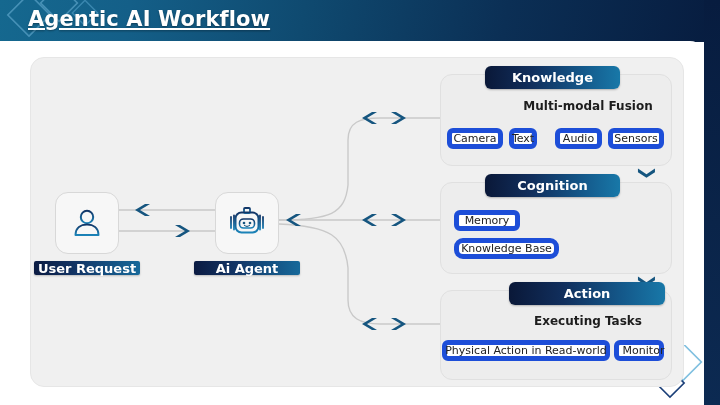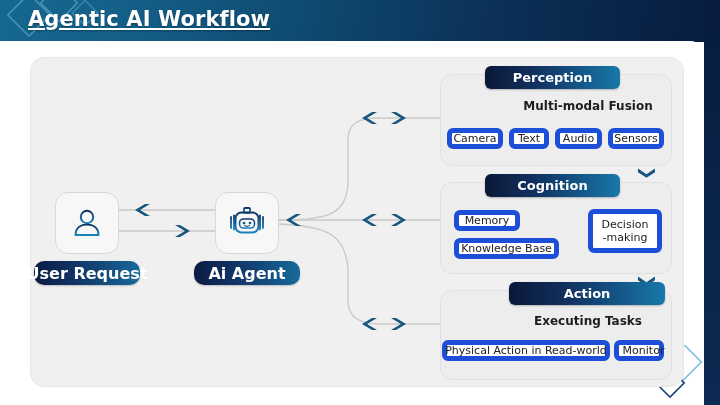--- a/index.html
+++ b/index.html
@@ -95,25 +95,25 @@
     box-sizing: border-box;
     display: flex;
     align-items: center;
     justify-content: center;
   }
   #user-box  { left: 55px;  top: 192px; width: 64px; height: 62px; }
   #agent-box { left: 215px; top: 192px; width: 64px; height: 62px; }
 
   .pill-label {
     position: absolute;
-    height: 24px;
-    border-radius: 10px;
+    height: 14px;
+    border-radius: 2px;
     background: linear-gradient(90deg, #0b1b42 0%, #123566 40%, #17699a 100%);
     color: #ffffff;
-    font-size: 16px;
+    font-size: 13px;
     font-weight: bold;
     display: flex;
     align-items: center;
     justify-content: center;
     box-shadow: 0 1px 2px rgba(0,0,0,.22);
     white-space: nowrap;
   }
   #user-label  { left: 34px;  top: 261px; width: 106px; }
   #agent-label { left: 194px; top: 261px; width: 106px; }
 
@@ -175,27 +175,27 @@
     height: 21px;
   }
   .chip.multiline {
     flex-direction: column;
     line-height: 13px;
     font-size: 11px;
   }
 
   
   #chip-camera  { left: 447px; top: 128px; width: 56px; }
-  #chip-text    { left: 509px; top: 128px; width: 40px; }
+  #chip-text    { left: 509px; top: 128px; width: 28px; }
   #chip-audio   { left: 555px; top: 128px; width: 47px; }
   #chip-sensors { left: 608px; top: 128px; width: 56px; }
 
   
   #chip-memory    { left: 454px; top: 210px; width: 66px; }
-  #chip-knowledge { left: 454px; top: 238px; width: 105px; }
+  #chip-knowledge { left: 454px; top: 238px; width: 105px; border-radius: 9px; }
   #chip-decision  { left: 588px; top: 209px; width: 74px; height: 44px; }
 
   
   #chip-physical { left: 442px; top: 340px; width: 168px; }
   #chip-monitor  { left: 614px; top: 340px; width: 50px; padding-left: 9px; }
 
   .chev-down {
     position: absolute;
     width: 16px; height: 14px;
     color: #15557f;
@@ -295,37 +295,33 @@
       <circle cx="17" cy="17" r="1.3" fill="#15557f"></circle>
       <circle cx="23" cy="17" r="1.3" fill="#15557f"></circle>
       <path d="M17.5,19.4 q2.5,2 5,0" fill="none" stroke="#15557f" stroke-width="1.2" stroke-linecap="round"></path>
       <path d="M4,11 L4,22 M7,9.5 L7,23.5" stroke="url(#gBot)" stroke-width="1.8" stroke-linecap="round"></path>
       <path d="M33,9.5 L33,23.5 M36,11 L36,22" stroke="url(#gBot)" stroke-width="1.8" stroke-linecap="round"></path>
     </svg>
   </div>
   <div class="pill-label" id="agent-label">Ai Agent</div>
 
   <div class="panel" id="panel-perception"></div>
-  <div class="panel-header" id="hdr-perception">Perception</div>
+  <div class="panel-header" id="hdr-perception">Knowledge</div>
   <div class="panel-subtitle" id="sub-perception">Multi-modal Fusion</div>
   <div class="chip" id="chip-camera">Camera</div>
   <div class="chip" id="chip-text">Text</div>
   <div class="chip" id="chip-audio">Audio</div>
   <div class="chip" id="chip-sensors">Sensors</div>
 
   <div class="chev-down" id="chev-1" style="transform: rotate(90deg);">❯</div>
 
   <div class="panel" id="panel-cognition"></div>
   <div class="panel-header" id="hdr-cognition">Cognition</div>
   <div class="chip" id="chip-memory">Memory</div>
   <div class="chip" id="chip-knowledge">Knowledge Base</div>
-  <div class="chip multiline" id="chip-decision">
-    <span>Decision</span>
-    <span>-making</span>
-  </div>
 
   <div class="chev-down" id="chev-2" style="transform: rotate(90deg);">❯</div>
 
   <div class="panel" id="panel-action"></div>
   <div class="panel-header" id="hdr-action">Action</div>
   <div class="panel-subtitle" id="sub-action">Executing Tasks</div>
   <div class="chip" id="chip-physical">Physical Action in Read-world</div>
   <div class="chip" id="chip-monitor">Monitor</div>
 
 </div>

